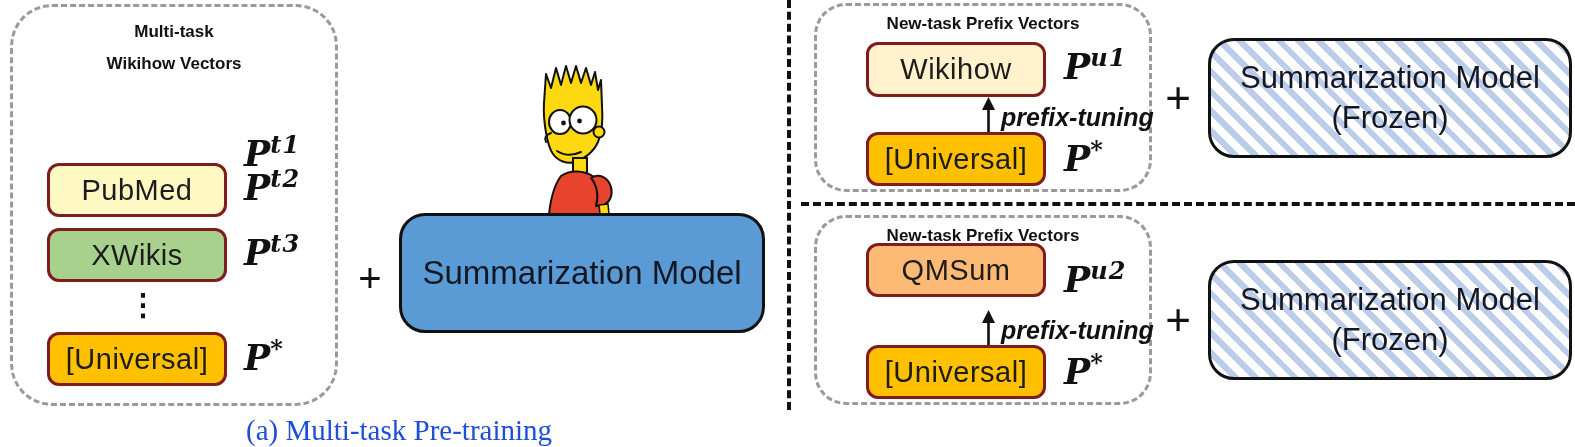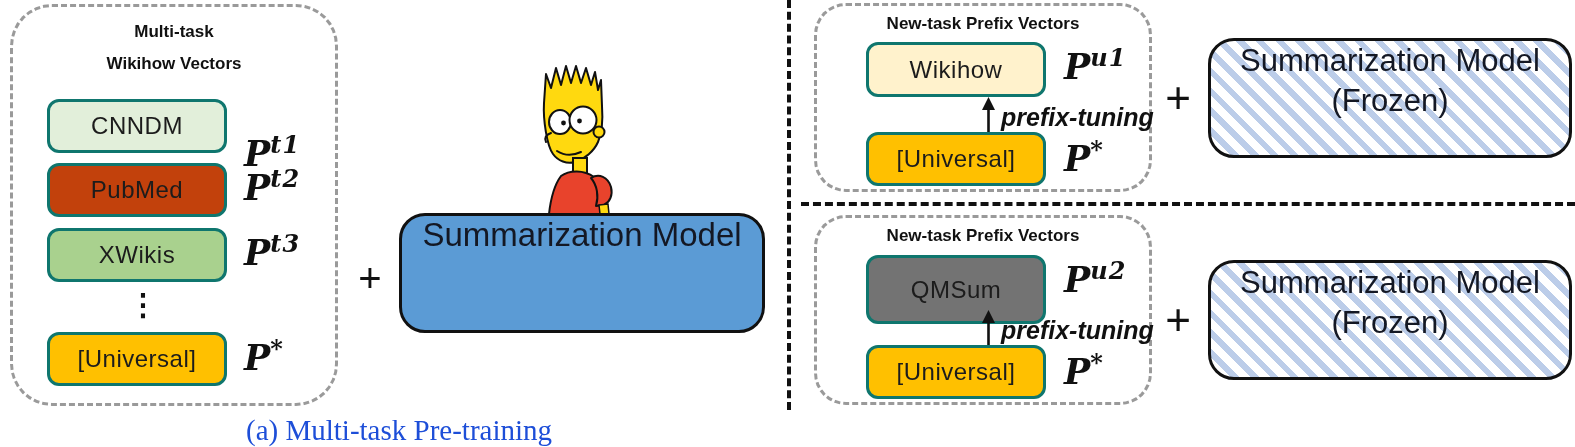--- a/index.html
+++ b/index.html
@@ -6,37 +6,37 @@
   html,body { width:1575px; height:447px; background:#ffffff; overflow:hidden;
               font-family:"Liberation Sans", sans-serif; }
   .abs { position:absolute; }
   #canvas { position:relative; width:1575px; height:447px; background:#fff; }
 
   
   .dash-group { border:3px dashed #9a9a9a; border-radius:38px; background:transparent; }
 
   
   .pv-box {
-    width:180px; height:54px; border:3px solid #0f766e; border-radius:12px;
+    width:180px; height:54px; border:3px solid #7f1d1d; border-radius:12px;
     display:flex; align-items:center; justify-content:center;
-    font-size:24px; color:#1c1c1c; letter-spacing:0.5px;
+    font-size:29px; color:#1c1c1c; letter-spacing:0.5px;
   }
 
   .group-title { font-weight:bold; color:#111; text-align:center; font-size:17px; line-height:32px; }
 
   
   .vec { font-family:"DejaVu Serif", serif; font-style:italic; font-weight:600;
          font-size:35px; color:#111; }
   .vec sup { font-size:24px; vertical-align:super; line-height:0; letter-spacing:1px; }
 
   .plus { font-size:44px; font-weight:500; color:#111; text-align:center; line-height:44px; }
 
   .model-box {
     border:3px solid #111; border-radius:26px;
-    display:flex; align-items:center; justify-content:flex-start; flex-direction:column;
+    display:flex; align-items:center; justify-content:center; flex-direction:column;
     color:#141824; text-align:center;
   }
   .model-solid { font-size:33px; }
   .model-frozen {
     font-size:31px; line-height:40px;
     background-image:repeating-linear-gradient(45deg, #bccde9 0 6px, #ffffff 6px 14px);
     background-color:#fff;
   }
 
   .ellipsis-dots { font-size:30px; font-weight:bold; color:#111; line-height:30px; }
@@ -54,26 +54,23 @@
 
 <div id="canvas">
 
   <div class="abs dash-group" style="left:10px; top:4px; width:328px; height:402px; border-radius:42px;"></div>
 
   <div class="abs group-title" style="left:30px; top:16px; width:288px;">
     <div>Multi-task</div>
     <div>Wikihow Vectors</div>
   </div>
 
-  <div class="abs pv-box" style="left: 47px; top: 99px; background-color: rgb(226, 239, 218);">
-      <span>CNNDM</span>
-    </div>
   <div class="abs vec" style="left:244px; top:103px;margin-top:30px;"><span>P</span><sup>t1</sup></div>
 
-  <div class="abs pv-box" style="left: 47px; top: 163px; background-color: #c2410c;">
+  <div class="abs pv-box" style="left: 47px; top: 163px; background-color: #fef9c3;">
       <span>PubMed</span>
     </div>
   <div class="abs vec" style="left:244px; top:167px;"><span>P</span><sup>t2</sup></div>
 
   <div class="abs pv-box" style="left: 47px; top: 228px; background-color: rgb(169, 209, 142);">
       <span>XWikis</span>
     </div>
   <div class="abs vec" style="left:244px; top:232px;"><span>P</span><sup>t3</sup></div>
 
   <div class="abs ellipsis-dots" style="left:128px; top:290px;">⋮</div>
@@ -132,21 +129,21 @@
   <div class="abs plus" style="left:1156px; top:76px; width:44px;">+</div>
 
   <div class="abs model-box model-frozen" style="left:1208px; top:38px; width:364px; height:120px;">
     <span>Summarization Model</span>
     <span>(Frozen)</span>
   </div>
 
   <div class="abs dash-group" style="left:814px; top:215px; width:338px; height:190px; border-radius:32px;"></div>
   <div class="abs group-title" style="left:820px; top:220px; width:326px;">New-task Prefix Vectors</div>
 
-  <div class="abs pv-box" style="left: 866px; top: 255px; height: 69px; background-color: #737373;">
+  <div class="abs pv-box" style="left: 866px; top: 243px; height: 54px; background-color: #fdba74;">
       <span>QMSum</span>
     </div>
   <div class="abs vec" style="left:1064px; top:259px;text-align:center;"><span>P</span><sup>u2</sup></div>
 
   <svg class="abs" style="left:982px; top:310px;" width="13" height="36" viewBox="0 0 13 36">
     <polygon points="6.5,0 0,13 13,13" fill="#111"></polygon>
     <rect x="5.2" y="11" width="2.6" height="25" fill="#111"></rect>
   </svg>
   <div class="abs arrow-label" style="left:1001px; top:316px;">prefix-tuning</div>
 

